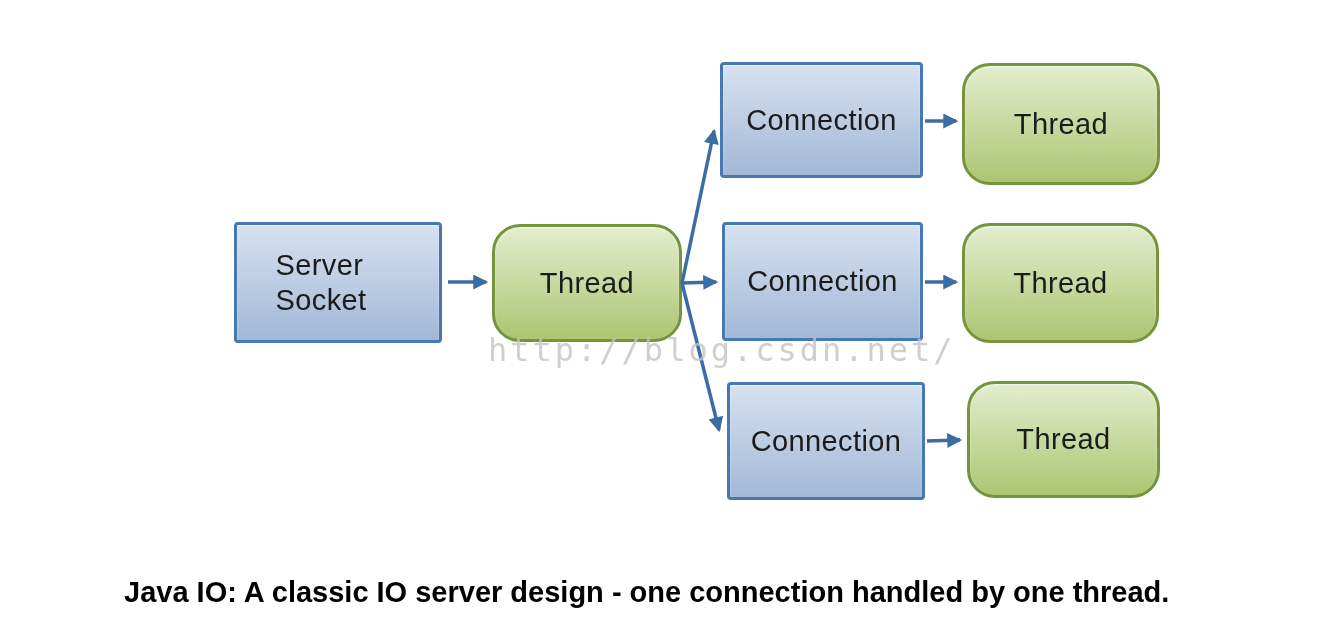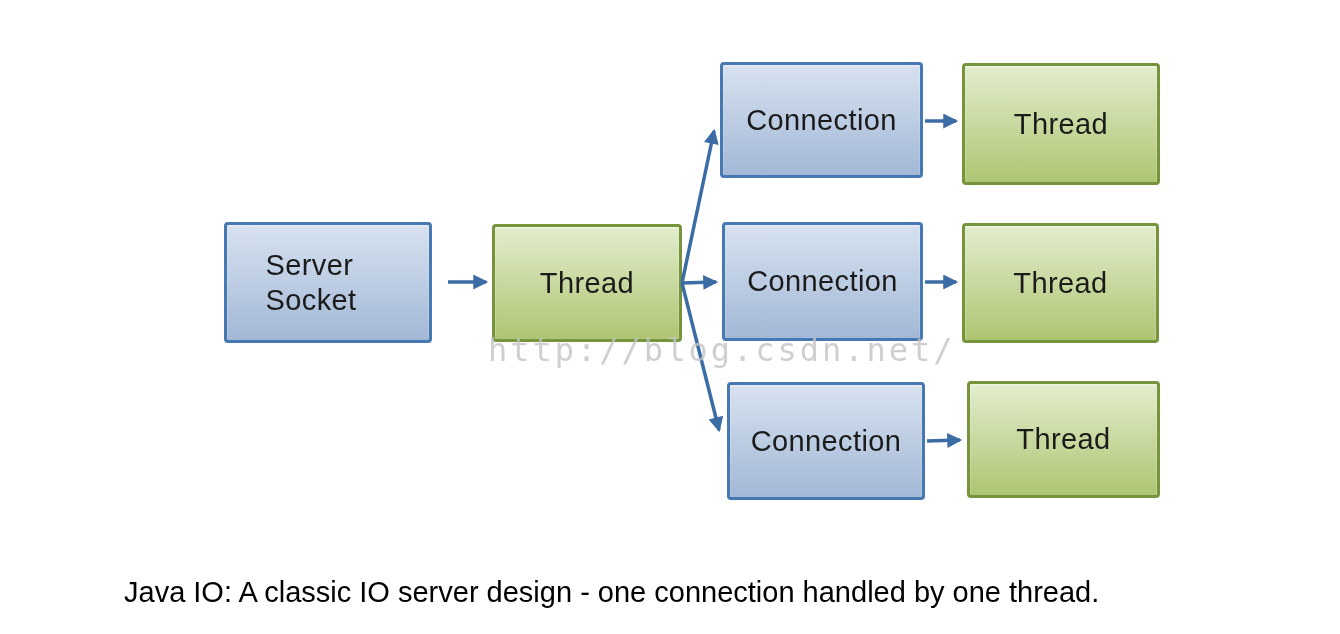--- a/index.html
+++ b/index.html
@@ -36,21 +36,21 @@
   .node span { display: block; }
   .node.blue {
     background: linear-gradient(to bottom, var(--blue-fill-top, #d7e2f0), var(--blue-fill-bottom, #a2b8d6));
     border: 3px solid var(--blue-border, #4678b2);
     border-radius: 4px;
     box-shadow: inset 0 1px 2px rgba(255,255,255,0.55);
   }
   .node.green {
     background: linear-gradient(to bottom, var(--green-fill-top, #e3edcd), var(--green-fill-bottom, #adc572));
     border: 3px solid var(--green-border, #75943c);
-    border-radius: 4px;
+    border-radius: 28px;
     box-shadow: inset 0 1px 2px rgba(255,255,255,0.6);
   }
   .wrap-narrow span { max-width: 125px; }
   .watermark {
     position: absolute;
     left: 488px;
     top: 331px;
     z-index: 5;
     font-family: "DejaVu Sans Mono", monospace;
     font-size: 32px;
@@ -60,21 +60,21 @@
     pointer-events: none;
     white-space: nowrap;
   }
   .caption {
     position: absolute;
     left: 124px;
     top: 576px;
     width: 1160px;
     z-index: 2;
     font-size: 29px;
-    font-weight: 400;
+    font-weight: 700;
     color: var(--caption-text, #000);
     white-space: nowrap;
   }
 </style>
 </head>
 <body>
 
 <div class="stage">
 
   <svg class="arrows" viewBox="0 0 1340 634" xmlns="http://www.w3.org/2000/svg">
@@ -85,21 +85,21 @@
     </defs>
     <line x1="448" y1="282" x2="486" y2="282" marker-end="url(#ah)"></line>
     <line x1="682" y1="283" x2="714" y2="131" marker-end="url(#ah)"></line>
     <line x1="682" y1="283" x2="716" y2="282" marker-end="url(#ah)"></line>
     <line x1="682" y1="283" x2="719" y2="430" marker-end="url(#ah)"></line>
     <line x1="925" y1="121" x2="956" y2="121" marker-end="url(#ah)"></line>
     <line x1="925" y1="282" x2="956" y2="282" marker-end="url(#ah)"></line>
     <line x1="927" y1="441" x2="960" y2="440" marker-end="url(#ah)"></line>
   </svg>
 
-  <div class="node blue wrap-narrow" style="left:224px; top:222px; width:208px; height:121px;">
+  <div class="node blue wrap-narrow" style="left:234px; top:222px; width:208px; height:121px;">
     <span>Server Socket</span>
   </div>
 
   <div class="node green" style="left:492px; top:224px; width:190px; height:118px;">
     <span>Thread</span>
   </div>
 
   <div class="node blue" style="left:720px; top:62px; width:203px; height:116px;">
     <span>Connection</span>
   </div>

